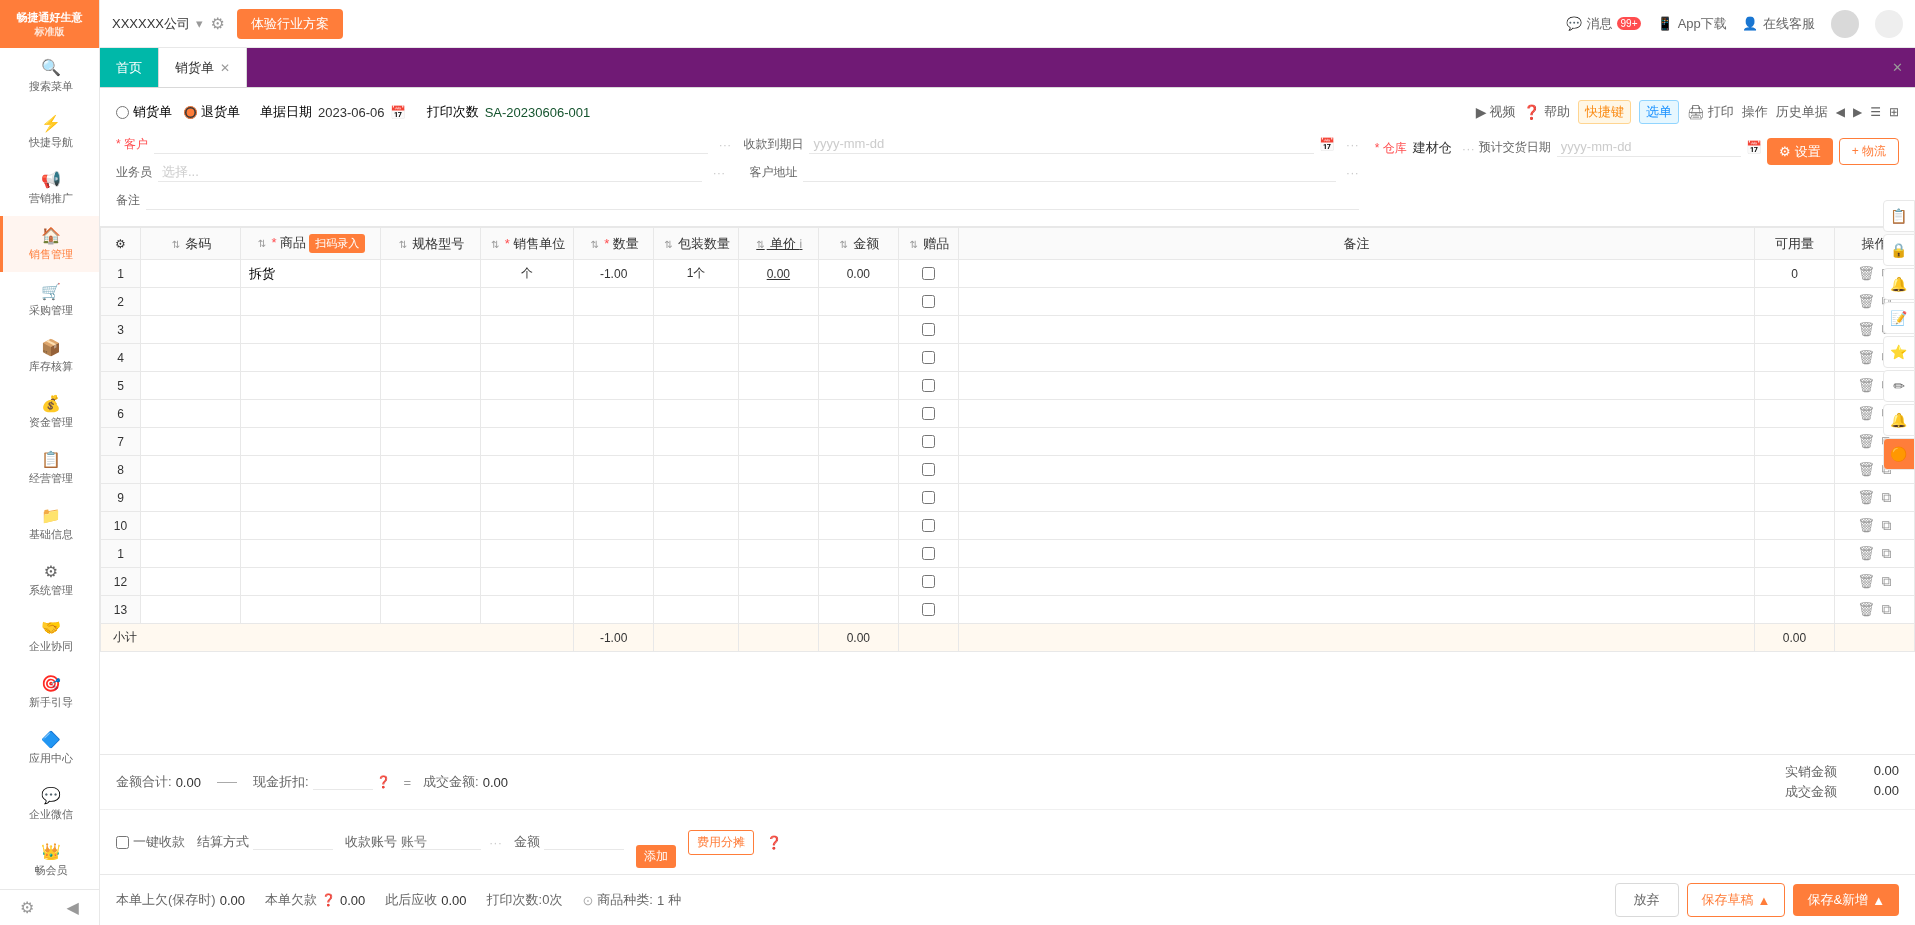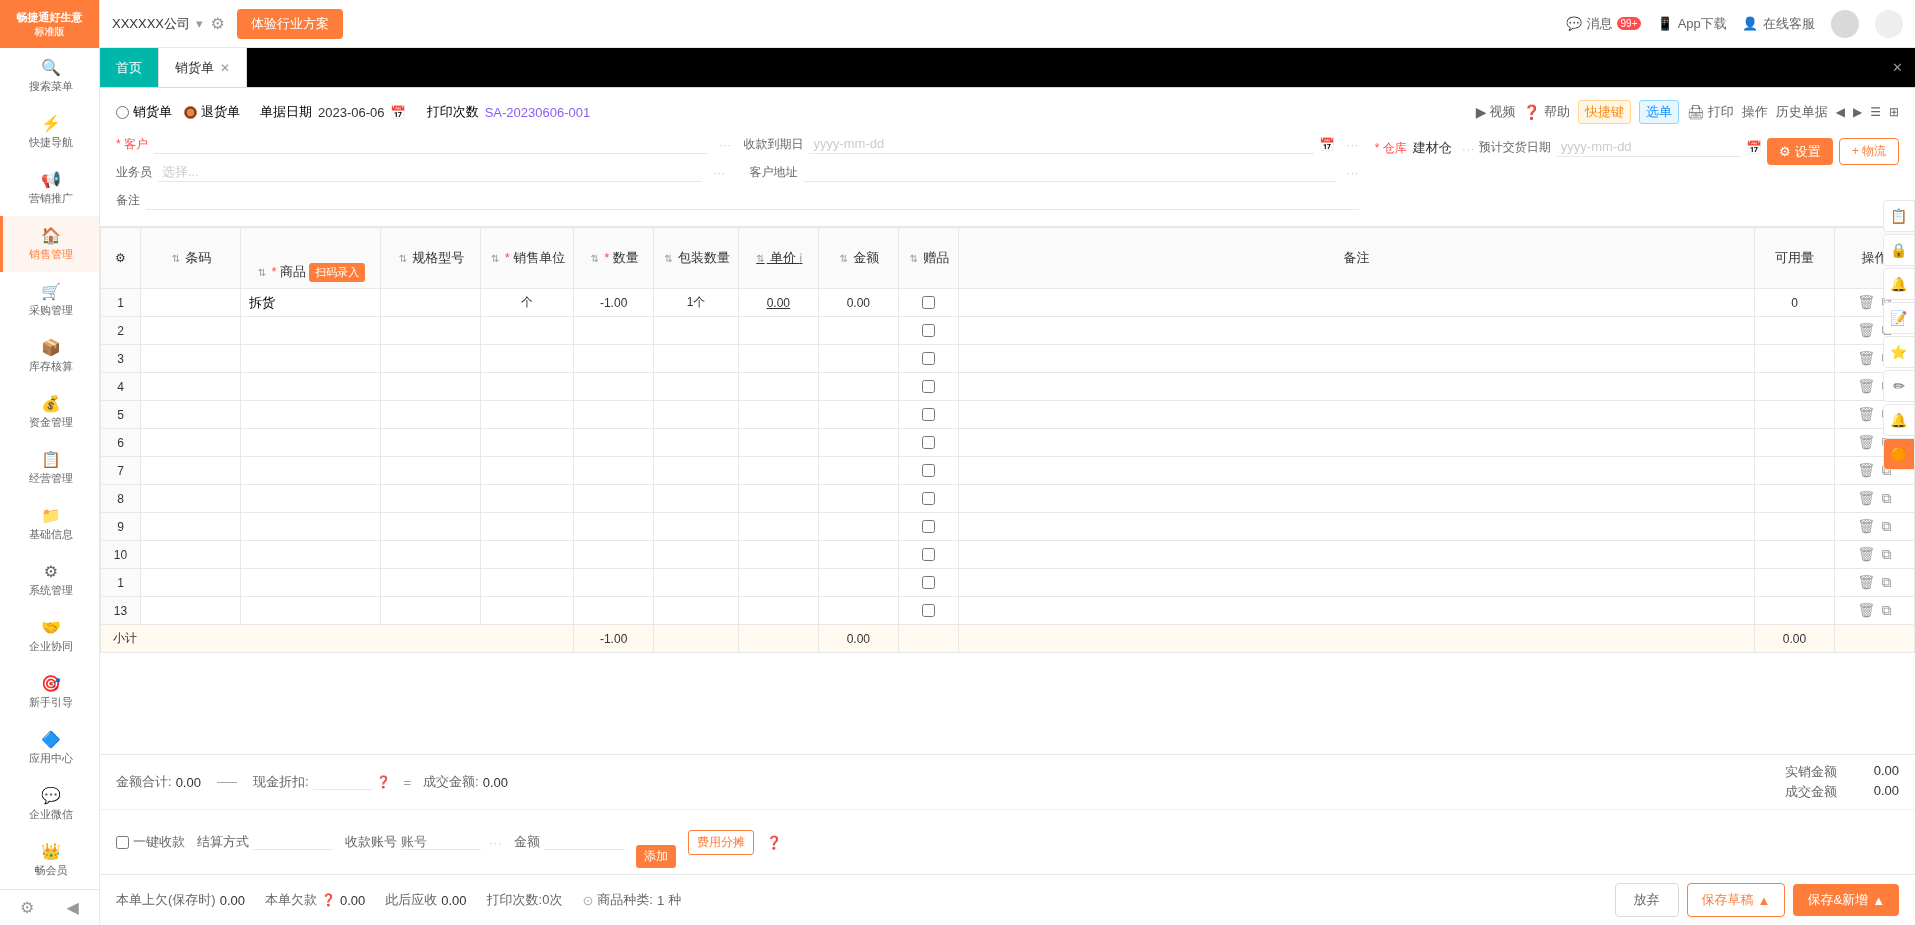--- a/index.html
+++ b/index.html
@@ -26,21 +26,21 @@
     .topbar-company .company-name { font-size: 13px; color: #333; }
     .topbar-company .chevron { color: #999; }
     .topbar-gear { margin-left: 8px; cursor: pointer; color: #999; font-size: 16px; }
     .topbar-trial { margin-left: 12px; background: #ff7d3a; color: #fff; border: none; border-radius: 4px; padding: 6px 14px; cursor: pointer; font-size: 13px; }
     .topbar-right { margin-left: auto; display: flex; align-items: center; gap: 16px; }
     .topbar-right .tr-item { display: flex; align-items: center; gap: 4px; cursor: pointer; color: #666; font-size: 12px; }
     .topbar-right .tr-item .badge { background: #ff4d4f; color: #fff; border-radius: 8px; font-size: 10px; padding: 1px 4px; }
     .topbar-right .avatar { width: 28px; height: 28px; border-radius: 50%; background: #d9d9d9; }
 
     
-    .tabs-bar { height: 40px; background: #000000; display: flex; align-items: stretch; flex-shrink: 0; border-bottom: 1px solid #d9d9d9; }
+    .tabs-bar { height: 40px; background: #701a75; display: flex; align-items: stretch; flex-shrink: 0; border-bottom: 1px solid #d9d9d9; }
     .tab-item { display: flex; align-items: center; padding: 0 16px; cursor: pointer; color: #666; border-right: 1px solid #d9d9d9; font-size: 13px; gap: 6px; }
     .tab-item.active { background: #fff; color: #333; font-weight: 500; }
     .tab-item .tab-close { color: #999; font-size: 12px; cursor: pointer; }
     .tab-item.home { background: #00b8a9; color: #fff; }
     .tabs-bar-close { margin-left: auto; display: flex; align-items: center; padding: 0 12px; cursor: pointer; color: #999; }
 
     
     .content { flex: 1; background: #f5f5f5; overflow: hidden; display: flex; flex-direction: column; }
 
     
@@ -77,21 +77,21 @@
     .col-qty { width: 80px; }
     .col-pkgqty { width: 80px; }
     .col-price { width: 80px; text-decoration: underline; }
     .col-amount { width: 80px; }
     .col-gift { width: 60px; }
     .col-remark { min-width: 200px; }
     .col-avail { width: 80px; }
     .col-op { width: 80px; }
     .text-red { color: #ff4d4f; }
     .th-required { color: #ff4d4f; }
-    .scan-btn { background: #ff7d3a; color: #fff; border: none; border-radius: 3px; padding: 2px 6px; font-size: 11px; cursor: pointer; margin-top: 29px; }
+    .scan-btn { background: #ff7d3a; color: #fff; border: none; border-radius: 3px; padding: 2px 6px; font-size: 11px; cursor: pointer; }
     .th-sort { color: #999; cursor: pointer; margin: 0 2px; font-size: 10px; }
     .subtotal-row td { background: #fff9f0; font-weight: 500; }
 
     
     .footer-area { background: #fff; border-top: 1px solid #e8e8e8; flex-shrink: 0; }
     .footer-row1 { display: flex; align-items: center; padding: 8px 16px; gap: 12px; border-bottom: 1px solid #f0f0f0; }
     .footer-row1 .fr1-item { display: flex; align-items: center; gap: 4px; color: #666; font-size: 12px; }
     .footer-row1 .amount-val { color: #333; font-weight: 500; }
     .footer-row1 .equals { color: #999; }
     .footer-row2 { display: flex; align-items: center; padding: 6px 16px; gap: 12px; }
@@ -253,21 +253,21 @@
             <span>退货单</span>
           </label>
         </div>
         <div class="date-field">
           <span>单据日期</span>
           <span class="date-val">2023-06-06</span>
           <span style="color:#aaa;cursor:pointer;">📅</span>
         </div>
         <div class="field-group">
           <span>打印次数</span>
-          <span style="color:#8b5cf6;font-weight:500;">SA-20230606-001</span>
+          <span style="color:#14532d;font-weight:500;">SA-20230606-001</span>
         </div>
         <div class="toolbar-btns">
           <div class="toolbar-btn">
             <span class="icon">▶</span>
             <span>视频</span>
           </div>
           <div class="toolbar-btn">
             <span class="icon">❓</span>
             <span>帮助</span>
           </div>
@@ -651,20 +651,44 @@
       <td class="col-avail"></td>
       <td class="col-op">
         <div class="op-icons">
           <span class="op-icon">🗑</span>
           <span class="op-icon">⧉</span>
         </div>
       </td>
     </tr>
             <tr>
       <td class="col-num">1</td>
+      <td class="col-barcode"><input type="text" value="" style="border: none; outline: none; width: 100%; background: transparent;"></td>
+      <td class="col-product"><input type="text" value="" style="border: none; outline: none; width: 100%; background: transparent;"></td>
+      <td class="col-spec"><input type="text" value="" style="border: none; outline: none; width: 100%; background: transparent;"></td>
+      <td class="col-unit"></td>
+      <td class="col-qty "></td>
+      <td class="col-pkgqty"></td>
+      <td class="col-price"></td>
+      <td class="col-amount"></td>
+      <td class="col-gift">
+                <div class="checkbox-cell">
+                  <input type="checkbox" style="">
+                </div>
+              </td>
+      <td class="col-remark"><input type="text" value="" style="border: none; outline: none; width: 100%; background: transparent;"></td>
+      <td class="col-avail"></td>
+      <td class="col-op">
+        <div class="op-icons">
+          <span class="op-icon">🗑</span>
+          <span class="op-icon">⧉</span>
+        </div>
+      </td>
+    </tr>
+            <tr>
+      <td class="col-num">12</td>
       <td class="col-barcode"><input type="text" value="" style="border: none; outline: none; width: 100%; background: transparent;"></td>
       <td class="col-product"><input type="text" value="" style="border: none; outline: none; width: 100%; background: transparent;"></td>
       <td class="col-spec"><input type="text" value="" style="border: none; outline: none; width: 100%; background: transparent;"></td>
       <td class="col-unit"></td>
       <td class="col-qty "></td>
       <td class="col-pkgqty"></td>
       <td class="col-price"></td>
       <td class="col-amount"></td>
       <td class="col-gift">
                 <div class="checkbox-cell">

